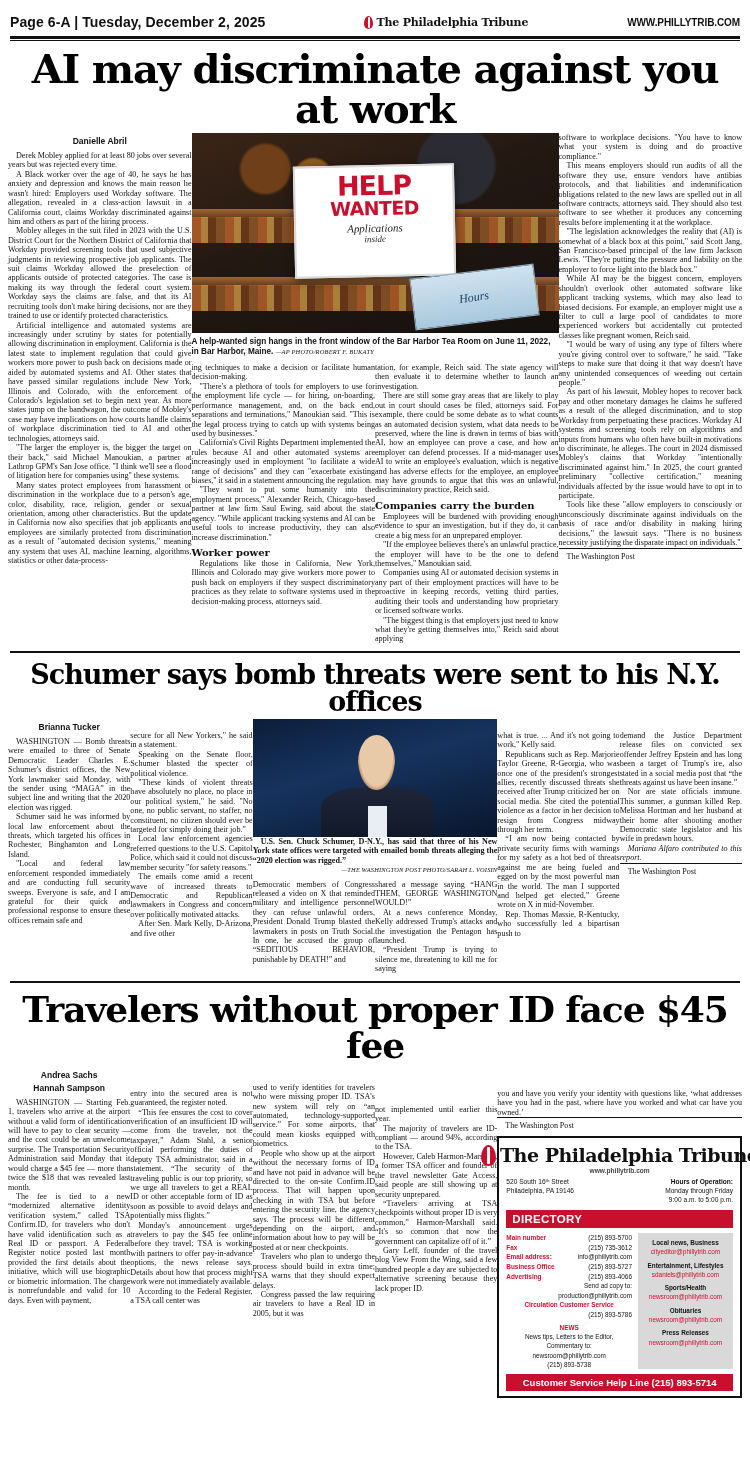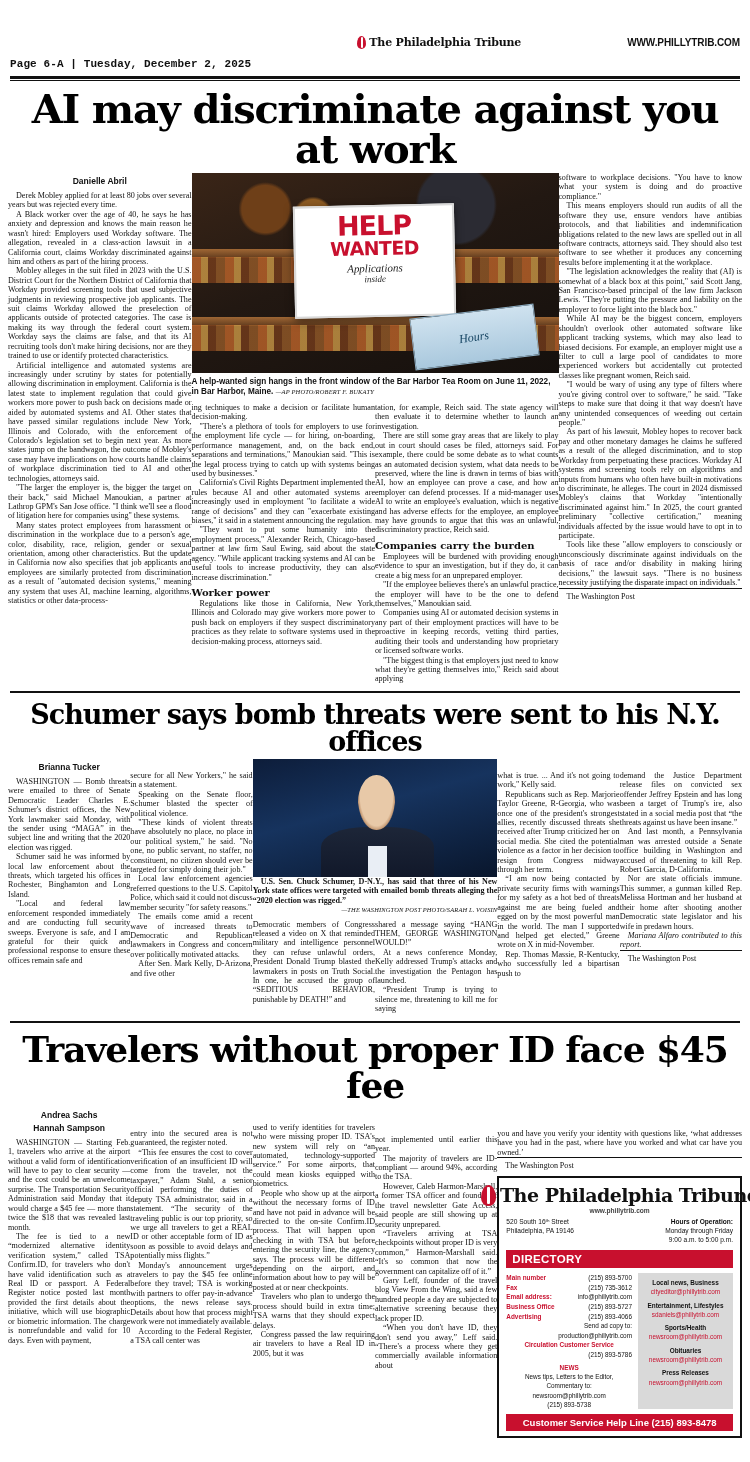--- a/index.html
+++ b/index.html
@@ -12,22 +12,22 @@
     overflow:hidden;
   }
   .page { width:750px; height:1462px; position:relative; padding:0 8px; }
 
   
   .topbar {
     display:flex; align-items:center; justify-content:space-between;
     padding:14px 2px 6px 2px;
   }
   .topbar .folio {
-    font-family:Liberation Mono, monospace;
-    font-weight:bold; font-size:11px; letter-spacing:.1px; color:#111;margin-top:44px;
+    font-family:Liberation Sans, sans-serif;
+    font-weight:bold; font-size:14px; letter-spacing:.1px; color:#111;
   }
   .topbar .mini-flag {
     display:flex; align-items:center; gap:3px;
   }
   .mini-flag .drop {
     width:9px; height:13px; background:#c8102e;
     border-radius:50% 50% 50% 50% / 62% 62% 38% 38%;
     transform:rotate(0deg);
     position:relative;
   }
@@ -379,21 +379,20 @@
 
     <div class="col">
       <p class="noind" style="margin-top:12px">what is true. ... And it's not going to work," Kelly said.</p>
       <p>Republicans such as Rep. Marjorie Taylor Greene, R-Georgia, who was once one of the president's strongest allies, recently discussed threats she received after Trump criticized her on social media. She cited the potential violence as a factor in her decision to resign from Congress midway through her term.</p>
       <p>“I am now being contacted by private security firms with warnings for my safety as a hot bed of threats against me are being fueled and egged on by the most powerful man in the world. The man I supported and helped get elected,” Greene wrote on X in mid-November.</p>
       <p>Rep. Thomas Massie, R-Kentucky, who successfully led a bipartisan push to</p>
     </div>
 
     <div class="col">
       <p class="noind" style="margin-top:12px">demand the Justice Department release files on convicted sex offender Jeffrey Epstein and has long been a target of Trump's ire, also stated in a social media post that “the threats against us have been insane.”</p>
-      <p>And last month, a Pennsylvania man was arrested outside a Senate office building in Washington and accused of threatening to kill Rep. Robert Garcia, D-California.</p>
       <p>Nor are state officials immune. This summer, a gunman killed Rep. Melissa Hortman and her husband at their home after shooting another Democratic state legislator and his wife in predawn hours.</p>
       <p class="italicnote">Mariana Alfaro contributed to this report.</p>
       <p class="credit">The Washington Post</p>
     </div>
   </div>
 
   <div class="sep-rule"></div>
 
   <h1 class="headline h-bot">Travelers without proper ID face $45 fee</h1>
 
@@ -414,26 +413,25 @@
     </div>
 
     <div class="col">
       <p class="noind" style="margin-top:16px">used to verify identities for travelers who were missing proper ID. TSA's new system will rely on “an automated, technology-supported service.” For some airports, that could mean kiosks equipped with biometrics.</p>
       <p>People who show up at the airport without the necessary forms of ID and have not paid in advance will be directed to the on-site Confirm.ID process. That will happen upon checking in with TSA but before entering the security line, the agency says. The process will be different depending on the airport, and information about how to pay will be posted at or near checkpoints.</p>
       <p>Travelers who plan to undergo the process should build in extra time; TSA warns that they should expect delays.</p>
       <p>Congress passed the law requiring air travelers to have a Real ID in 2005, but it was</p>
     </div>
 
     <div class="col">
-      <p class="noind" style="margin-top:28px">not implemented until earlier this year.</p>
+      <p class="noind" style="margin-top:38px">not implemented until earlier this year.</p>
       <p>The majority of travelers are ID-compliant — around 94%, according to the TSA.</p>
       <p>However, Caleb Harmon-Marshall, a former TSA officer and founder of the travel newsletter Gate Access, said people are still showing up at security unprepared.</p>
       <p>“Travelers arriving at TSA checkpoints without proper ID is very common,” Harmon-Marshall said. “It's so common that now the government can capitalize off of it.”</p>
       <p>Gary Leff, founder of the travel blog View From the Wing, said a few hundred people a day are subjected to alternative screening because they lack proper ID.</p>
-      <p>“When you don't have ID, they don't send you away,” Leff said. “There's a process where they get commercially available information about</p>
     </div>
 
     <div class="col" style="flex:2 1 0">
       <div class="cols">
         <div class="col">
           <p class="noind" style="margin-top:22px">you and have you verify your identity with questions like, ‘what addresses have you had in the past, where have you worked and what car have you owned.’</p>
           <p class="credit">The Washington Post</p>
         </div>
       </div>
 
@@ -507,18 +505,18 @@
               <div class="dr-t">Obituaries</div>
               <div class="dr-e">newsroom@phillytrib.com</div>
             </div>
             <div class="dr-grp">
               <div class="dr-t">Press Releases</div>
               <div class="dr-e">newsroom@phillytrib.com</div>
             </div>
           </div>
         </div>
 
-        <div class="helpline">Customer Service Help Line (215) 893-8478</div>
+        <div class="helpline">Customer Service Help Line (215) 893-5714</div>
       </div>
     </div>
   </div>
 
 </div>
 
 </body></html>

